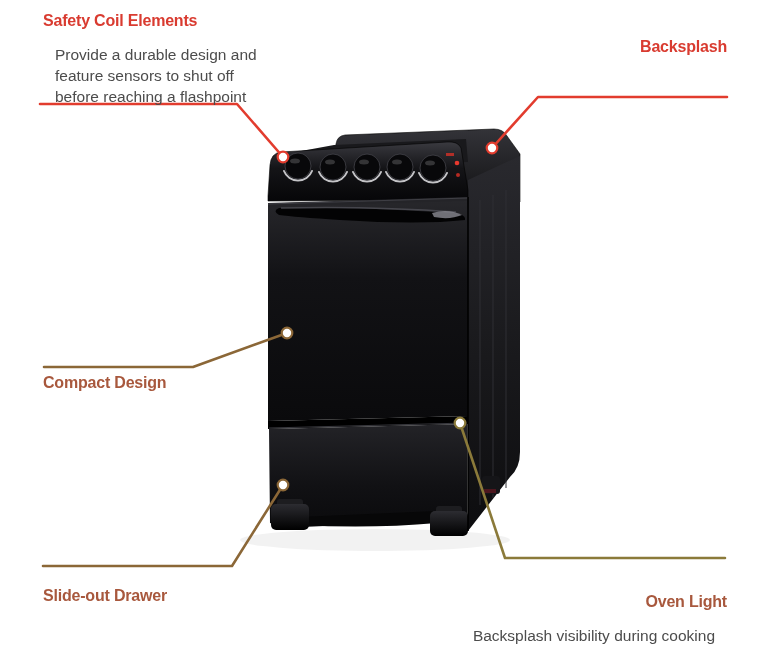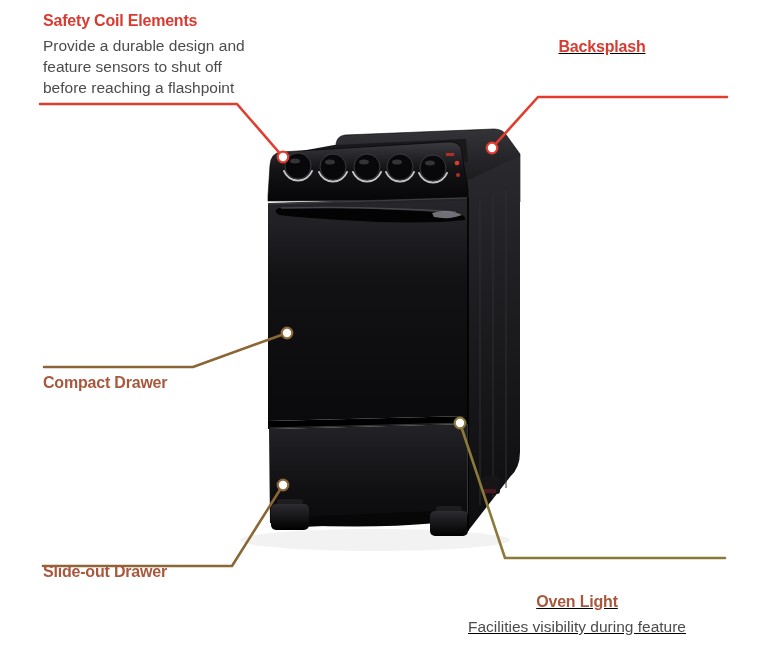--- a/index.html
+++ b/index.html
@@ -10,29 +10,29 @@
   }
   .stage{position:absolute;inset:0;}
   svg.overlay{position:absolute;left:0;top:0;}
   .callout{position:absolute;}
   .callout .title{
     font-size:16px;font-weight:bold;line-height:23px;letter-spacing:-0.2px;
     margin:0 0 3px 0;
   }
   .callout .body{
     font-size:15.5px;line-height:21px;color:#4c4c4c;
-    white-space:pre-line;margin:0;
+    white-space:pre-line;margin:12px;
   }
   .t-red{color:#d93b30;}
   .t-terra{color:#a8583d;}
-  .align-right{text-align:center;text-decoration:underline;}
+  .align-right{text-align:right;}
   #c-safety{left:43px;top:9px;width:250px;}
   #c-backsplash{right:43px;top:35px;width:250px;}
   #c-compact{left:43px;top:371px;width:210px;}
-  #c-slideout{left:43px;top:560px;width:250px;}
+  #c-slideout{left:43px;top:584px;width:250px;}
   #c-ovenlight{right:43px;top:590px;width:300px;}
 </style>
 </head>
 <body>
 
 <div class="stage">
 
   <svg class="overlay" width="770" height="652" viewBox="0 0 770 652">
     <defs>
       <linearGradient id="gBack" x1="0" y1="0" x2="0" y2="1">
@@ -165,25 +165,25 @@
     <p class="body">Provide a durable design and
 feature sensors to shut off
 before reaching a flashpoint</p>
   </div>
 
   <div class="callout align-right" id="c-backsplash">
     <h2 class="title t-red">Backsplash</h2>
   </div>
 
   <div class="callout" id="c-compact">
-    <h2 class="title t-terra">Compact Drawer</h2>
+    <h2 class="title t-terra">Compact Design</h2>
   </div>
 
   <div class="callout" id="c-slideout">
     <h2 class="title t-terra">Slide-out Drawer</h2>
   </div>
 
   <div class="callout align-right" id="c-ovenlight">
     <h2 class="title t-terra">Oven Light</h2>
-    <p class="body">Facilities visibility during feature</p>
+    <p class="body">Backsplash visibility during cooking</p>
   </div>
 
 </div>
 
 </body></html>

